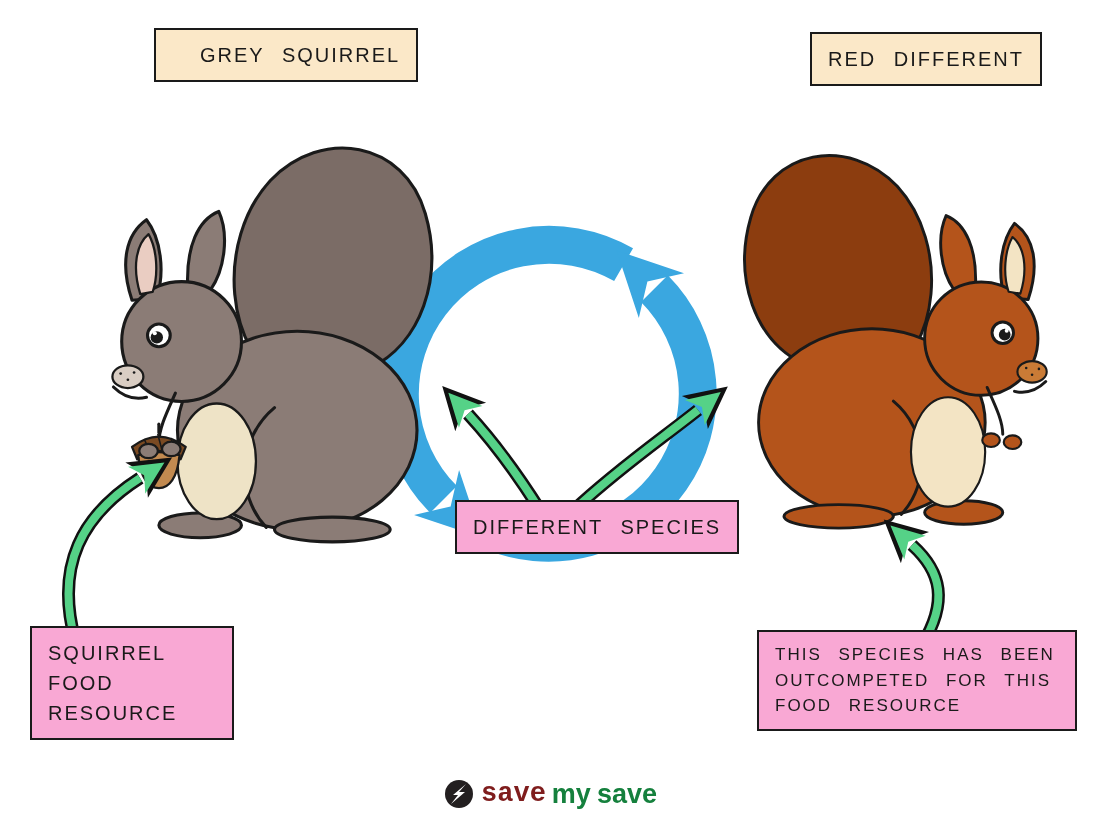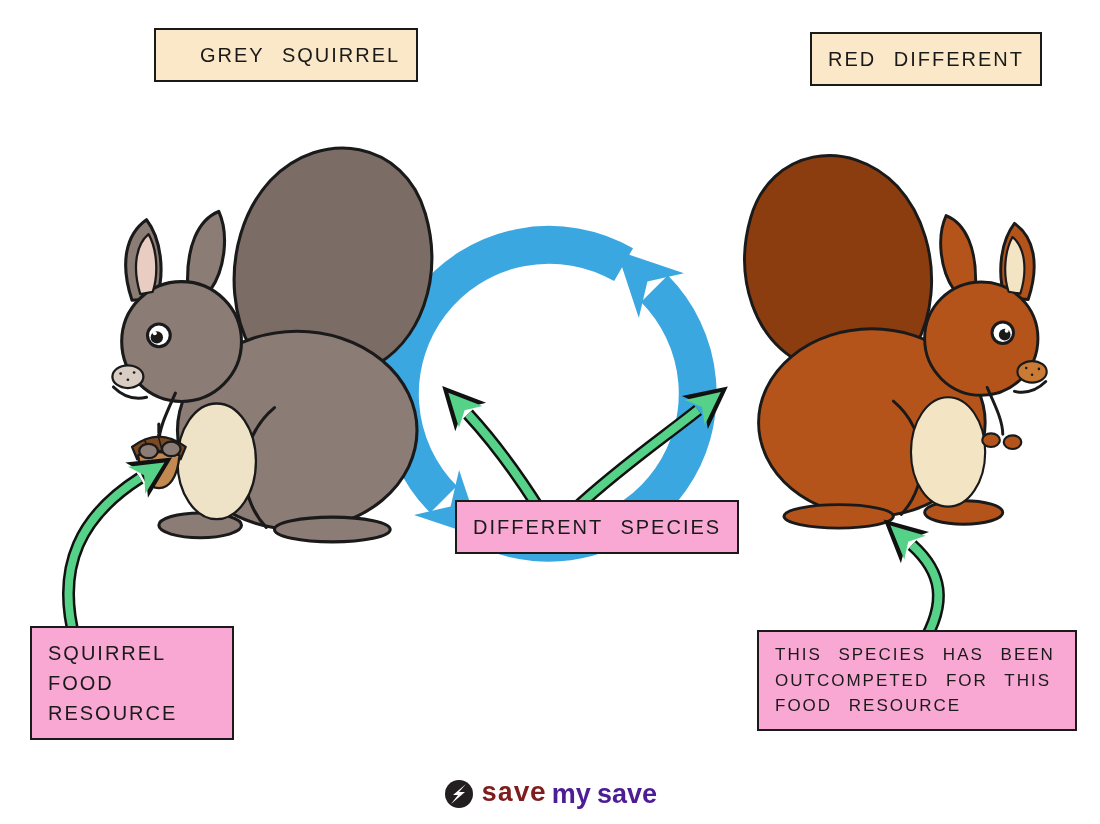--- a/index.html
+++ b/index.html
@@ -36,21 +36,21 @@
 
   #cycle{position:absolute;left:370px;top:215px;width:358px;height:358px;z-index:1;}
   #cycle svg{width:100%;height:100%;display:block;}
 
   #arrows{position:absolute;left:0;top:0;width:1100px;height:824px;z-index:4;pointer-events:none;}
 
   #logo{position:absolute;left:0;right:0;bottom:14px;z-index:6;
     display:flex;justify-content:center;align-items:center;gap:6px;}
   .logo-text{font-size:27px;font-weight:bold;line-height:1;}
   .logo-save{color:#7f1d1d;font-family:Liberation Mono, monospace;}
-  .logo-my,.logo-exams{color:#4c1d95;text-align:center;}
+  .logo-my,.logo-exams{color:#15803d;text-align:center;}
 </style>
 </head>
 <body>
 
 <div id="cycle">
   <svg viewBox="0 0 360 360" aria-hidden="true">
     <defs>
       <marker id="cycArrow" markerUnits="userSpaceOnUse" markerWidth="72" markerHeight="72" viewBox="0 0 72 72" refX="14" refY="36" orient="auto">
         <path d="M4,4 L68,36 L4,68 L24,36 Z" fill="#3AA7E0"></path>
       </marker>

